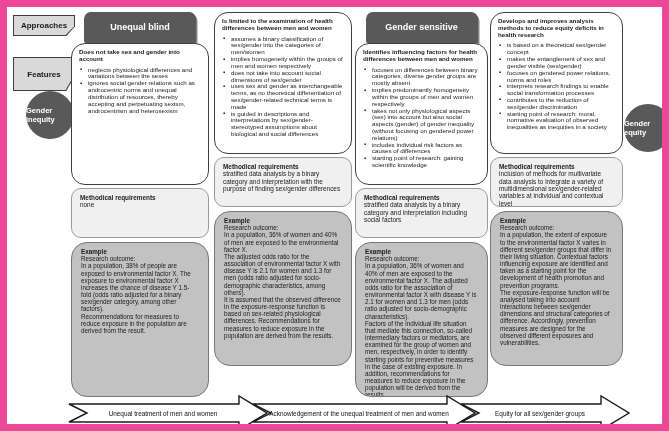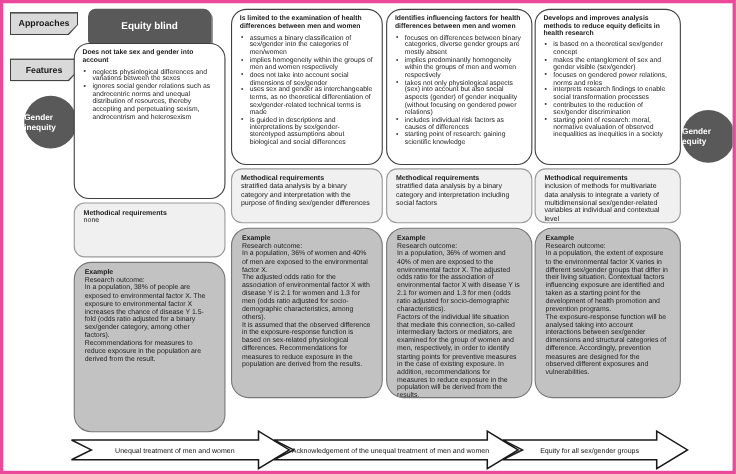--- a/index.html
+++ b/index.html
@@ -1,25 +1,25 @@
 <!DOCTYPE html>
 <html><head>
 <meta charset="utf-8">
 <style>
   html,body{margin:0;padding:0;background:#fff;}
   body{font-family:"Liberation Sans",sans-serif;color:#1a1a1a;}
-  .stage{position:relative;width:669px;height:431px;background:#fff;border:3px solid #ec4899;box-sizing:border-box;overflow:hidden;}
+  .stage{position:relative;width:669px;height:431px;background:#fff;border:7px solid #ec4899;box-sizing:border-box;overflow:hidden;}
 
   
   .tab{position:absolute;}
   .tab-border{position:absolute;inset:0;background:#3f3f3f;clip-path:polygon(0 0,100% 0,100% 55%,86% 100%,0 100%);}
   .tab-fill{position:absolute;inset:1px;background:#d9d9d9;clip-path:polygon(0 0,100% 0,100% 55%,86% 100%,0 100%);
             display:flex;align-items:center;justify-content:center;font-weight:bold;font-size:8px;}
   .tab1{left:6px;top:8px;width:62px;height:21px;}
-  .tab2{left:6px;top:50px;width:62px;height:21px;}
+  .tab2{left:6px;top:50px;width:62px;height:34px;}
 
   
   .badge{position:absolute;width:48px;height:48px;border-radius:50%;background:#595959;color:#fff;
          font-weight:bold;font-size:7.5px;line-height:1.2;display:flex;align-items:center;justify-content:center;
          text-align:left;white-space:pre-line;}
   .badge-left{left:19px;top:84px;}
   .badge-right{left:617px;top:97px;}
 
   
   .col{position:absolute;top:5px;}
@@ -58,21 +58,21 @@
     <div class="tab-fill">Features</div>
   </div>
   <div class="badge badge-left">
     <span>Gender inequity</span>
   </div>
   <div class="badge badge-right">
     <span>Gender equity</span>
   </div>
 
   <div class="col" style="left:64px;width:138px;">
-    <div class="colhead">Equity blind</div>
+    <div class="colhead">Unequal blind</div>
     <div class="features">
       <p class="intro">Does not take sex and gender into account</p>
       <ul>
           <li>neglects physiological differences and variations between the sexes</li>
           <li>ignores social gender relations such as androcentric norms and unequal distribution of resources, thereby accepting and perpetuating sexism, androcentrism and heterosexism</li>
         </ul>
     </div>
     <div class="method">
       <p class="btitle">Methodical requirements</p>
       <p class="btext">none</p>
@@ -103,20 +103,21 @@
     <div class="example">
       <p class="btitle">Example</p>
       <p class="btext">Research outcome:
 In a population, 36% of women and 40% of men are exposed to the environmental factor X.
 The adjusted odds ratio for the association of environmental factor X with disease Y is 2.1 for women and 1.3 for men (odds ratio adjusted for socio-demographic characteristics, among others).
 It is assumed that the observed difference in the exposure-response function is based on sex-related physiological differences. Recommendations for measures to reduce exposure in the population are derived from the results.</p>
     </div>
   </div>
 
   <div class="col" style="left:348px;width:133px;">
+    <div class="colhead">Gender sensitive</div>
     <div class="features">
       <p class="intro">Identifies influencing factors for health differences between men and women</p>
       <ul>
           <li>focuses on differences between binary categories, diverse gender groups are mostly absent</li>
           <li>implies predominantly homogeneity within the groups of men and women respectively</li>
           <li>takes not only physiological aspects (sex) into account but also social aspects (gender) of gender inequality (without focusing on gendered power relations)</li>
           <li>includes individual risk factors as causes of differences</li>
           <li>starting point of research: gaining scientific knowledge</li>
         </ul>
     </div>

